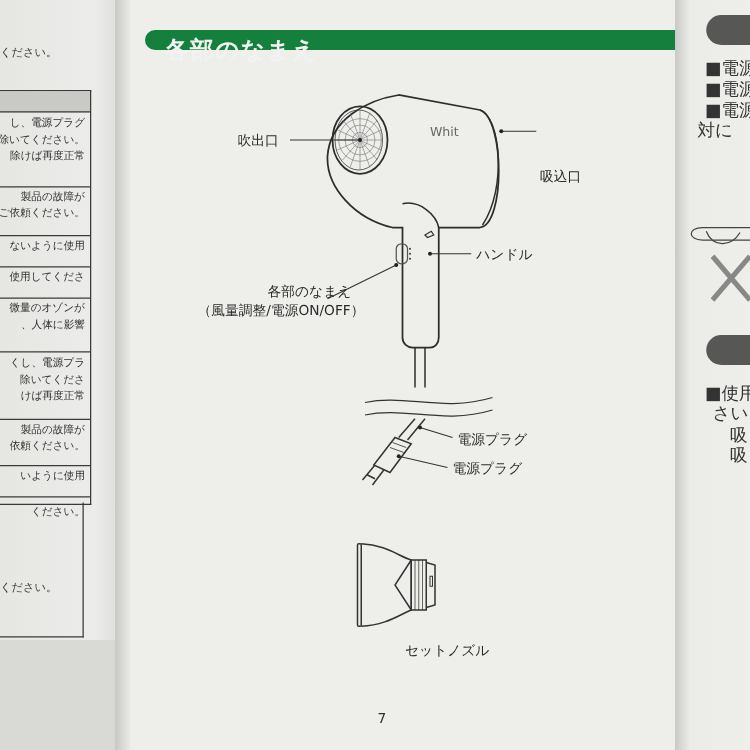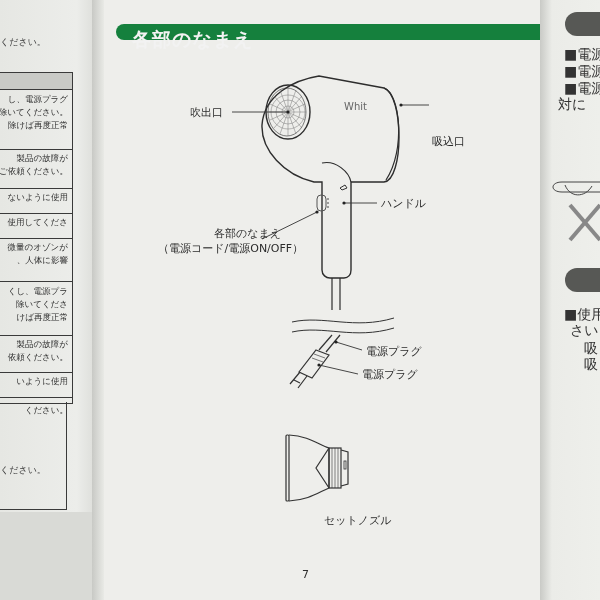--- a/index.html
+++ b/index.html
@@ -181,21 +181,21 @@
       <line x1="231" y1="448" x2="231" y2="488" stroke-width="0.6"></line>
       <line x1="234" y1="448" x2="234" y2="488" stroke-width="0.6"></line>
       <rect x="240" y="461" width="2" height="8" stroke-width="0.8"></rect>
     </g>
   </svg>
 
   <span class="label" style="left:86px;top:105px;">吹出口</span>
   <span class="label" style="left:328px;top:98px;margin-top:36px;">吸込口</span>
   <span class="label" style="left:277px;top:196px;">ハンドル</span>
   <span class="label" style="left:110px;top:226px;">各部のなまえ</span>
-  <span class="label" style="left:54px;top:241px;">（電源コード/電源ON/OFF）</span>
+  <span class="label" style="left:54px;top:241px;">（風量調整/電源ON/OFF）</span>
   <span class="label" style="left:262px;top:344px;">電源プラグ</span>
   <span class="label" style="left:258px;top:367px;">電源プラグ</span>
   <span class="label" style="left:172px;top:513px;margin-left:48px;">セットノズル</span>
   <span class="label" style="left:240px;top:101px;font-size:10px;color:#666;text-align:right;">Whit</span>
   <span class="page-number">7</span>
 </div>
 
 <div class="right-page">
   <div class="rp-banner"></div>
   <span class="rp-text" style="left:24px;top:46px;">■電源</span>

